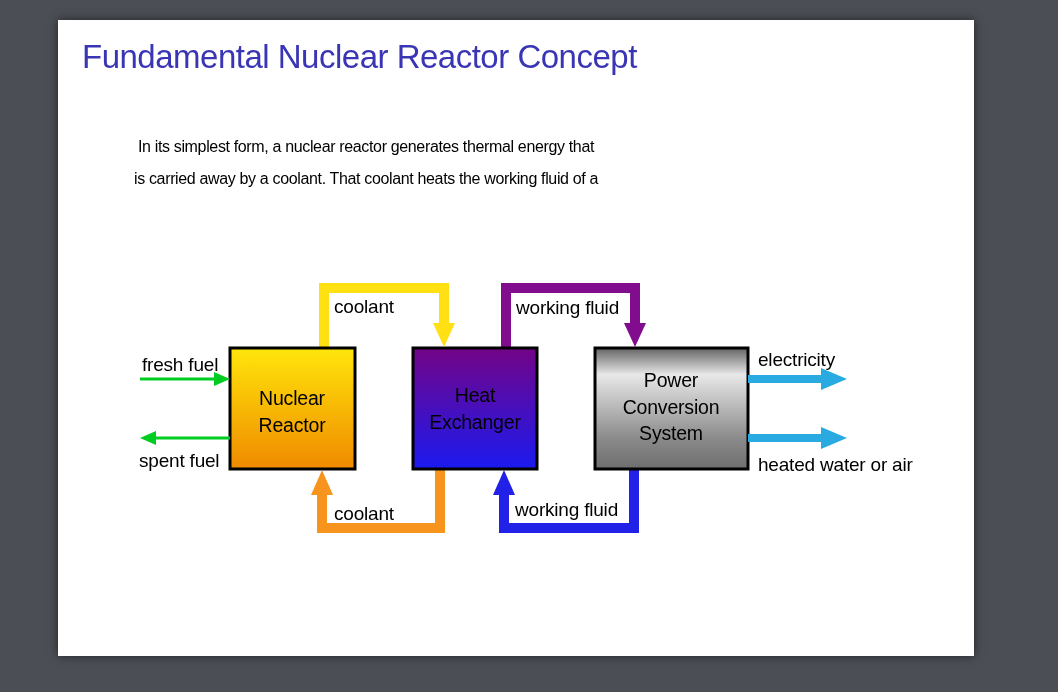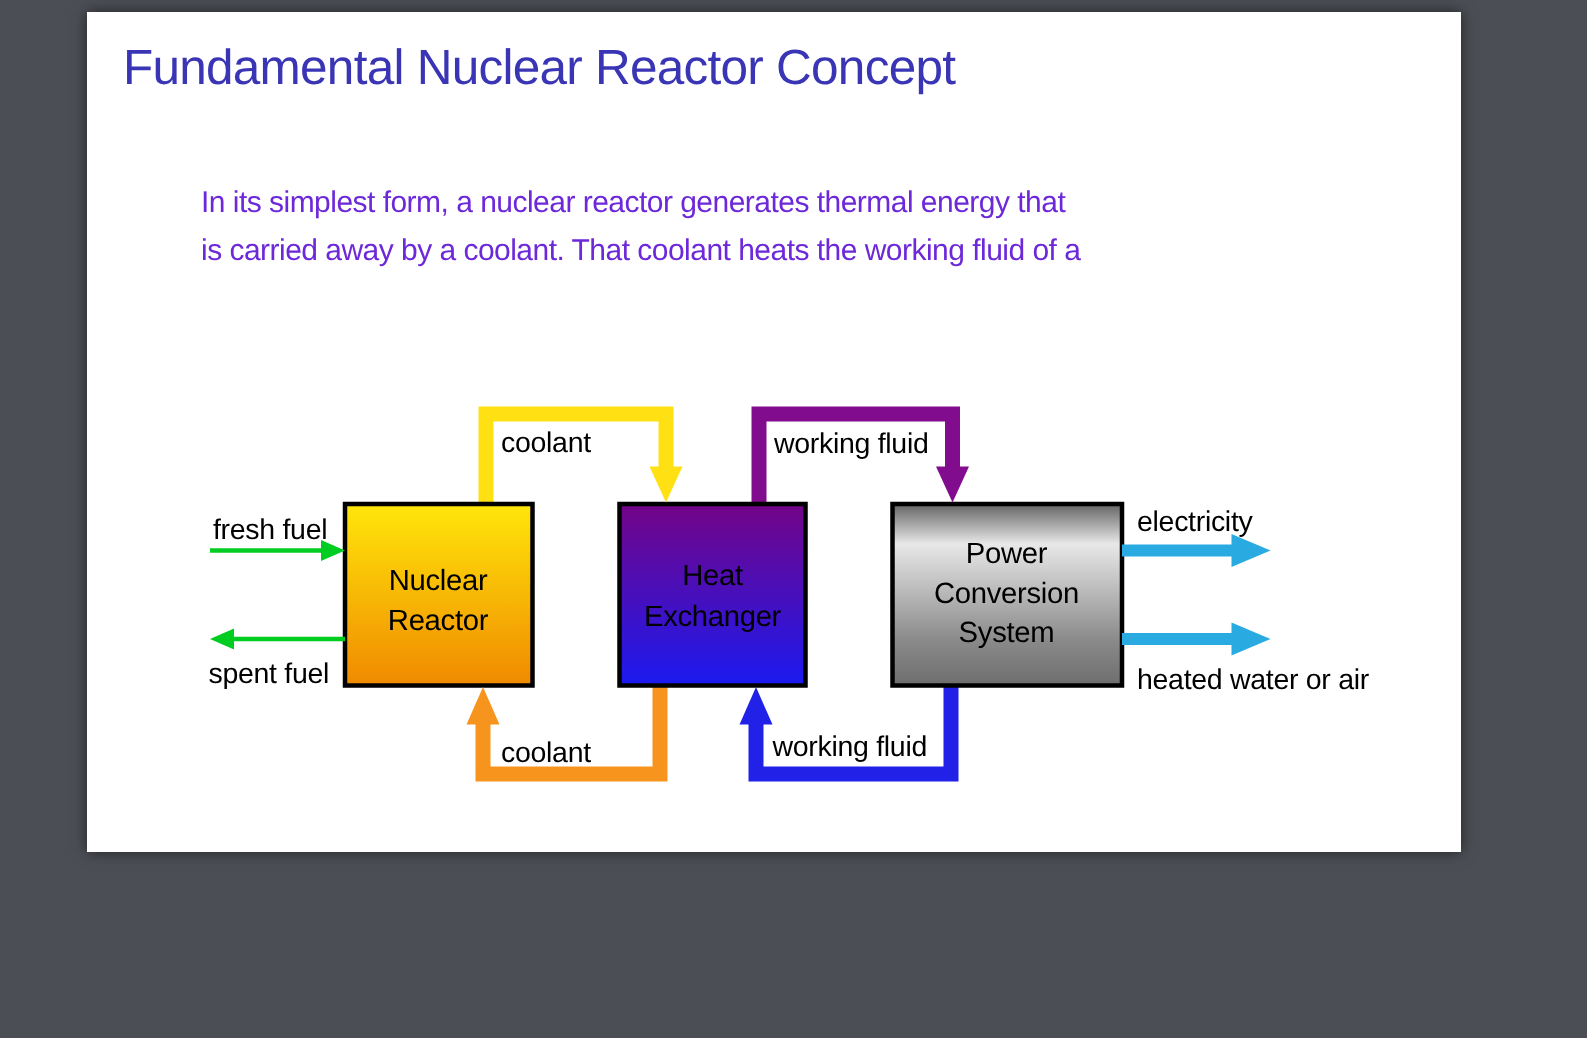--- a/index.html
+++ b/index.html
@@ -4,38 +4,39 @@
 <style>
   * { margin:0; padding:0; box-sizing:border-box; }
   html,body { width:1058px; height:692px; }
   body {
     background:#4b4e54;
     font-family:"Liberation Sans", sans-serif;
     overflow:hidden;
     position:relative;
   }
   .page {
-    position:absolute; left:58px; top:8px;
-    width:916px; height:560px;
+    position:absolute; left:58px; top:20px;
+    width:916px; height:636px;
     background:#ffffff;
     box-shadow:0 0 9px rgba(0,0,0,0.55);
   }
   .title {
     position:absolute; left:24px; top:18px;
     font-size:33px; line-height:38px;
     letter-spacing:-0.5px;
     color:#3a35b5;
     font-weight:400;
     white-space:nowrap;
   }
   .para {
     position:absolute; left:76px;
-    font-size:20px; line-height:32px;
+    font-size:16px; line-height:32px;
     letter-spacing:-0.35px;
-    color:#6d28d9;
+    color:#000000;
+    text-align:center;
   }
   .para .line { white-space:nowrap; }
   .intro { top:111px; }
   .closing { top:544px; }
   .diagram { position:absolute; left:0; top:252px; }
   .diagram text { font-family:"Liberation Sans", sans-serif; fill:#000; }
   .flow-label { font-size:19px; letter-spacing:-0.2px; }
   .box-label { font-size:19.5px; text-anchor:middle; letter-spacing:-0.2px; }
 </style>
 </head>

